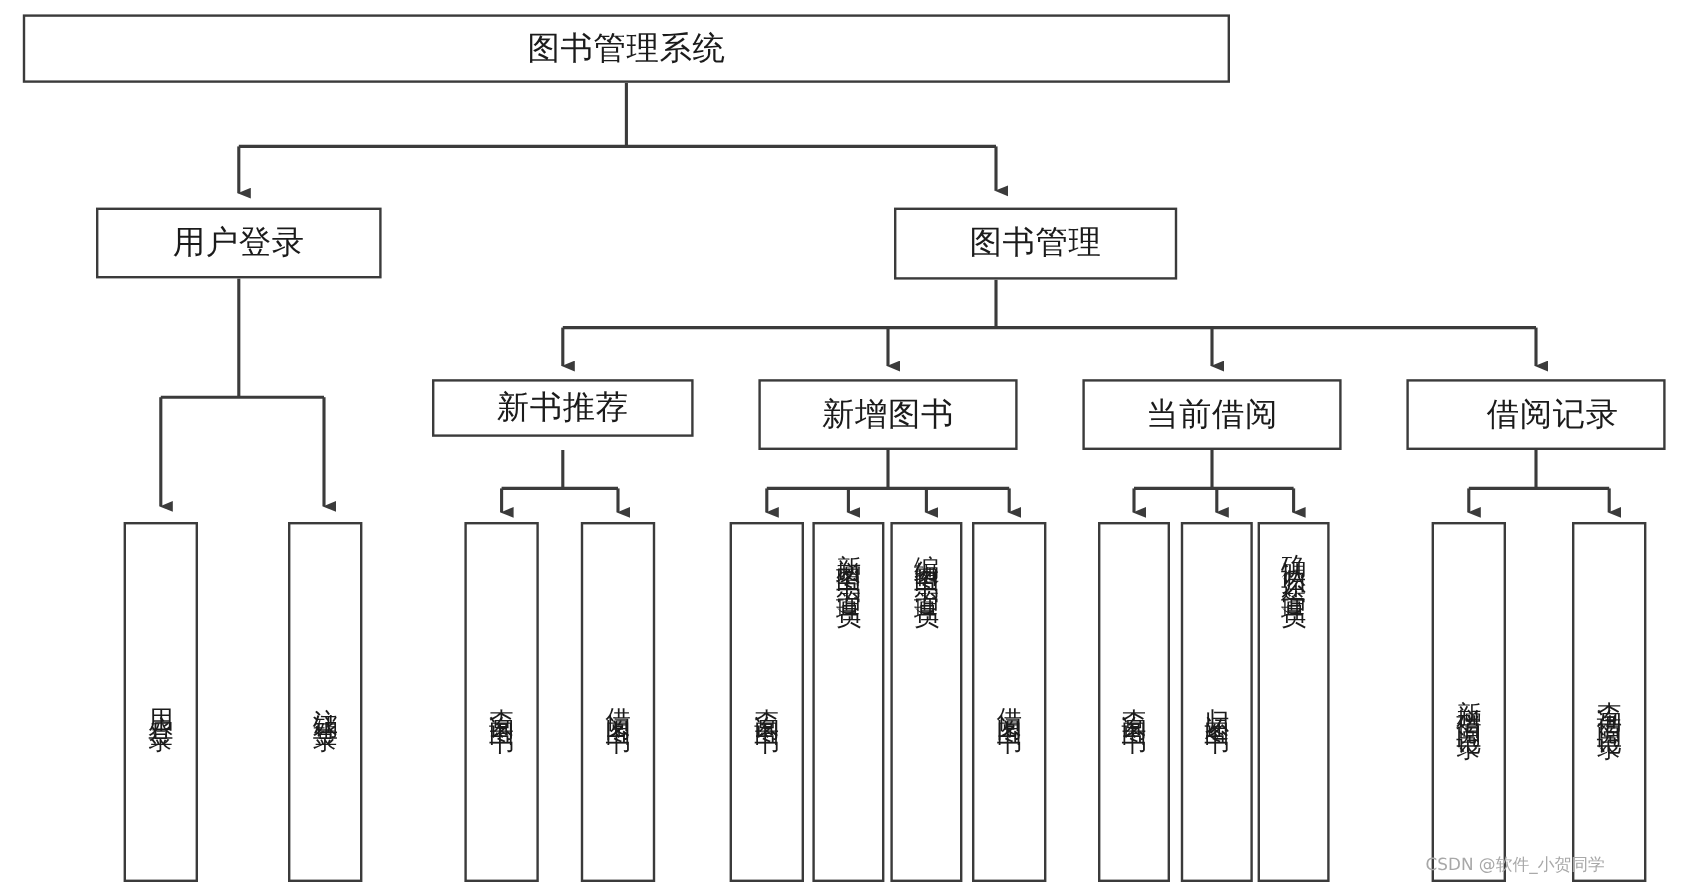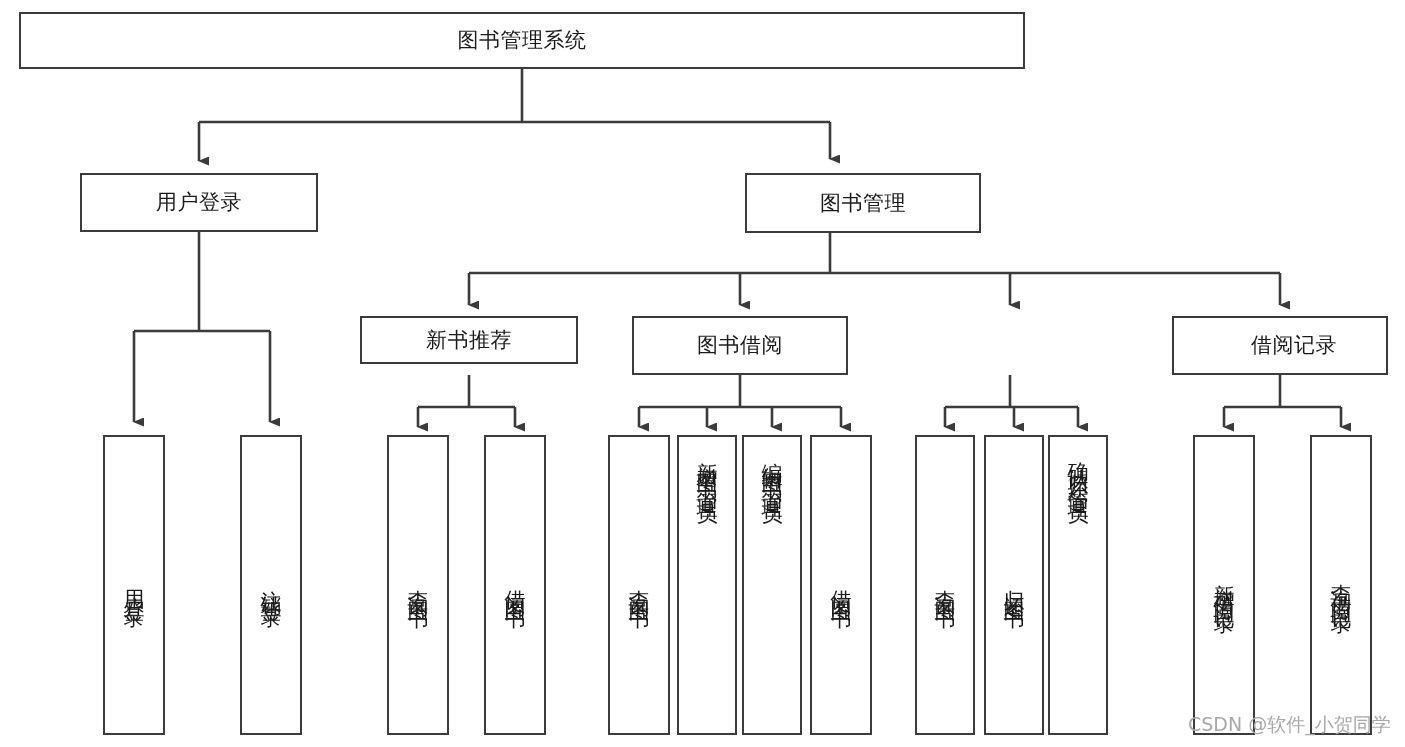--- a/index.html
+++ b/index.html
@@ -32,21 +32,21 @@
     box-sizing: border-box;
     border: 2.5px solid #3b3b3b;
     background: #ffffff;
     display: flex;
     align-items: center;
     justify-content: center;
     color: #1b1b1b;
     z-index: 2;
   }
   .node-label {
-    font-size: 21px;
+    font-size: 27px;
     line-height: 1.15;
     letter-spacing: 0.5px;
     white-space: nowrap;
     color: #1b1b1b;
   }
   .node.vertical {
     align-items: flex-start;
     padding-top: 8px;
   }
   .node.vertical .node-label {
@@ -58,21 +58,21 @@
     transform: none;
   }
   .node.vertical.centerv {
     align-items: center;
     padding-top: 0;
   }
   .watermark {
     position: absolute;
     left: 1188px;
     top: 712px;
-    font-size: 19px;
+    font-size: 14px;
     color: #a8a8a8;
     white-space: nowrap;
     z-index: 5;
     font-family: "DejaVu Sans", "Liberation Sans", sans-serif;
     text-align: center;
   }
 </style>
 </head>
 <body>
 
@@ -139,21 +139,24 @@
     <span class="node-label">用户登录</span>
   </div>
   <div class="node" style="left:712px; top:173px; width:236px; height:60px;margin-left:33px;">
     <span class="node-label">图书管理</span>
   </div>
 
   <div class="node" style="left:360px; top:316px; width:218px; height:48px;">
     <span class="node-label">新书推荐</span>
   </div>
   <div class="node" style="left:632px; top:316px; width:216px; height:59px;">
-    <span class="node-label">图书借阅</span>
+    <span class="node-label">新增图书</span>
+  </div>
+  <div class="node" style="left:902px; top:316px; width:216px; height:59px;">
+    <span class="node-label">当前借阅</span>
   </div>
   <div class="node" style="left:1172px; top:316px; width:216px; height:59px;padding-left:28px;">
     <span class="node-label">借阅记录</span>
   </div>
 
   <div class="node vertical centerv" style="left:103px; top:435px; width:62px; height:300px;">
     <span class="node-label">用户登录</span>
   </div>
   <div class="node vertical centerv" style="left:240px; top:435px; width:62px; height:300px;">
     <span class="node-label">注销登录</span>

